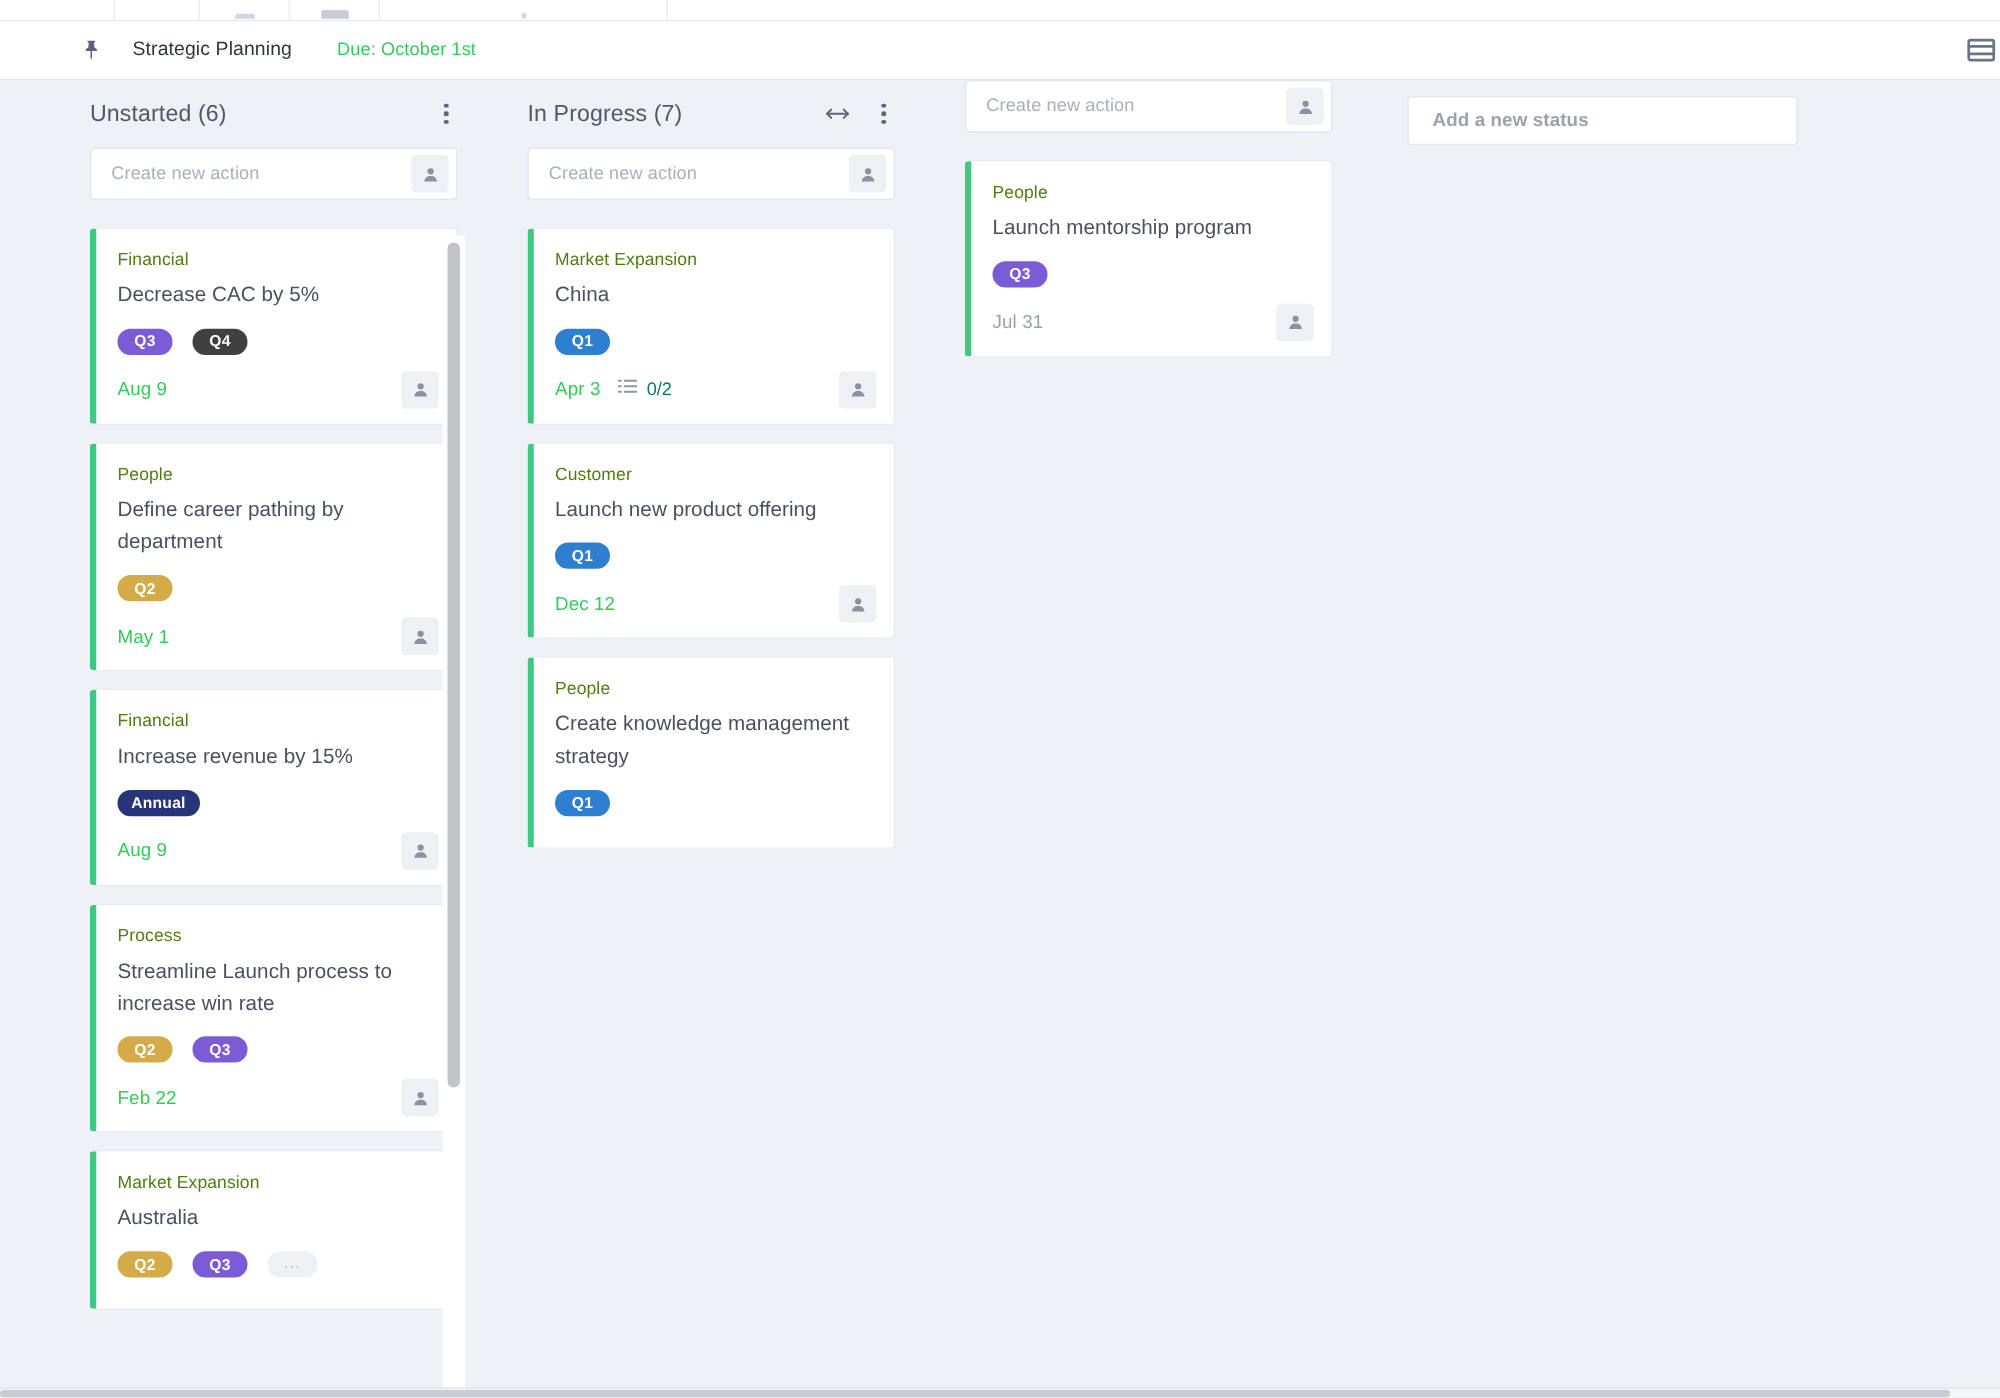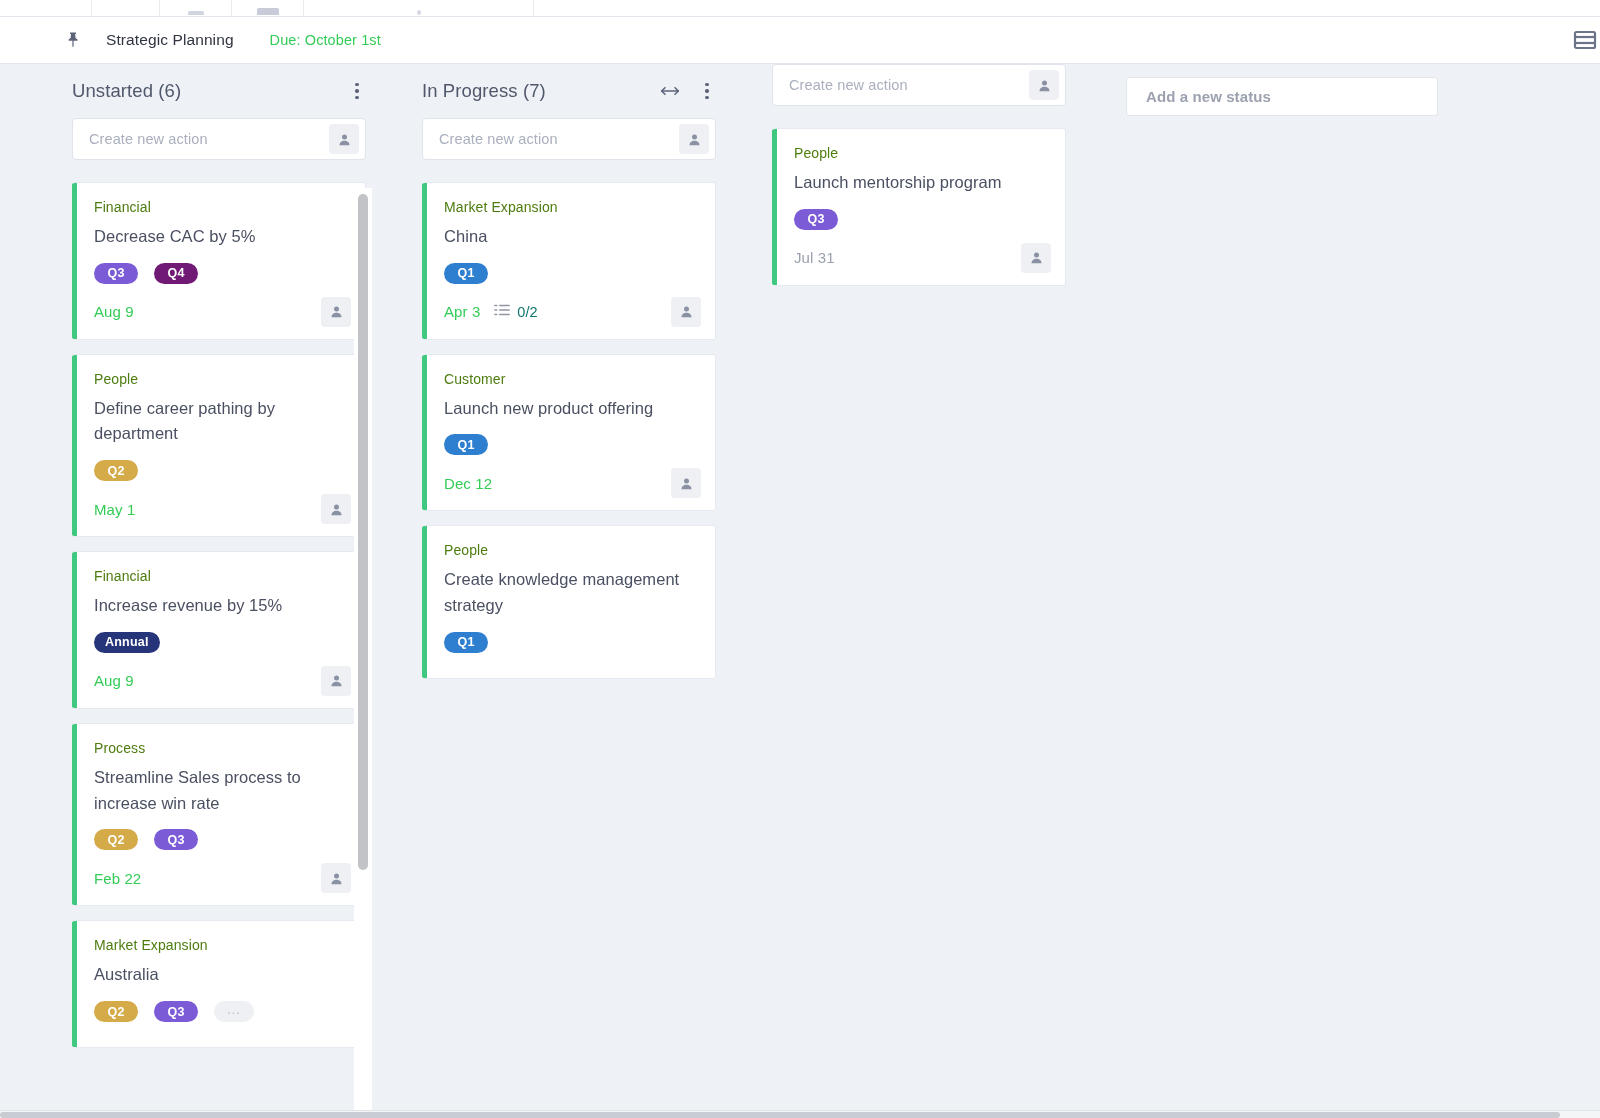--- a/index.html
+++ b/index.html
@@ -380,21 +380,21 @@
         </span>
       </div>
 
       <div class="cards">
 
         <div class="card">
           <div class="card-category">Financial</div>
           <div class="card-title">Decrease CAC by 5%</div>
           <div class="tags">
             <span class="tag" style="background:#7c5cd6">Q3</span>
-            <span class="tag" style="background:#701a75">Q4</span>
+            <span class="tag" style="background:#404040">Q4</span>
           </div>
           <div class="card-footer">
             <span class="card-date">Aug 9</span>
             <span class="avatar-btn">
               <svg viewBox="0 0 24 24" fill="currentColor">
                   <circle cx="12" cy="8" r="4"></circle>
                   <path d="M4 21c0-4.4 3.6-7 8-7s8 2.6 8 7z"></path>
                 </svg>
             </span>
           </div>
@@ -429,21 +429,21 @@
               <svg viewBox="0 0 24 24" fill="currentColor">
                   <circle cx="12" cy="8" r="4"></circle>
                   <path d="M4 21c0-4.4 3.6-7 8-7s8 2.6 8 7z"></path>
                 </svg>
             </span>
           </div>
         </div>
 
         <div class="card">
           <div class="card-category">Process</div>
-          <div class="card-title">Streamline Sales process to increase win rate</div>
+          <div class="card-title">Streamline Launch process to increase win rate</div>
           <div class="tags">
             <span class="tag" style="background:#d4ab48">Q2</span>
             <span class="tag" style="background:#7c5cd6">Q3</span>
           </div>
           <div class="card-footer">
             <span class="card-date">Feb 22</span>
             <span class="avatar-btn">
               <svg viewBox="0 0 24 24" fill="currentColor">
                   <circle cx="12" cy="8" r="4"></circle>
                   <path d="M4 21c0-4.4 3.6-7 8-7s8 2.6 8 7z"></path>

